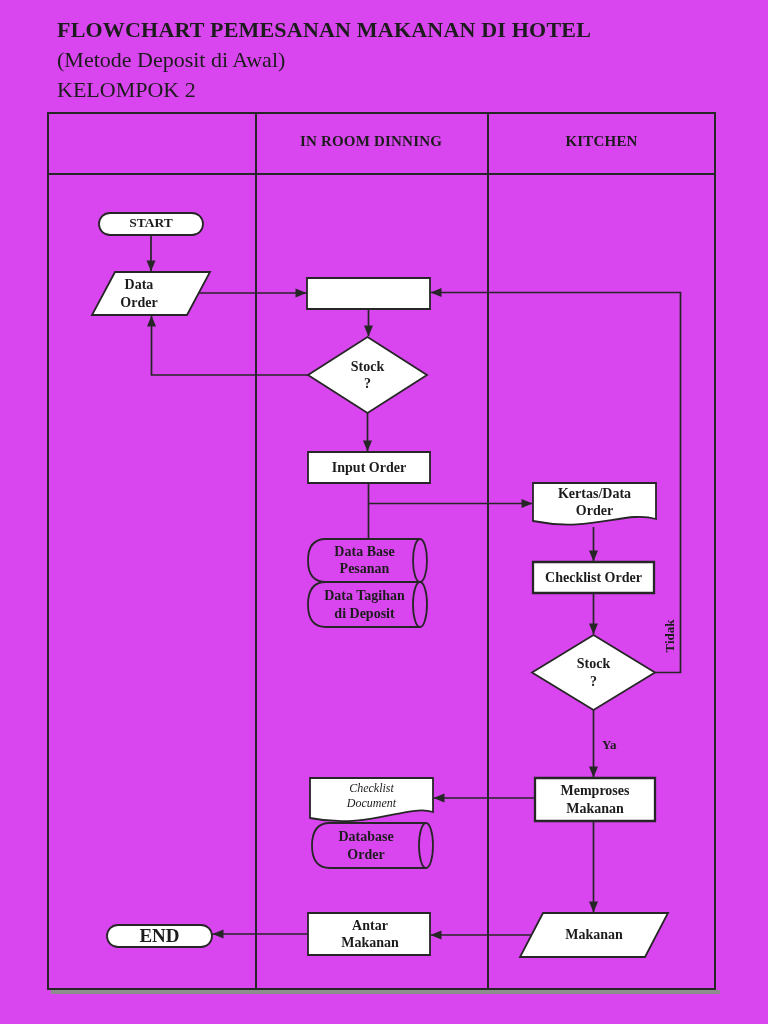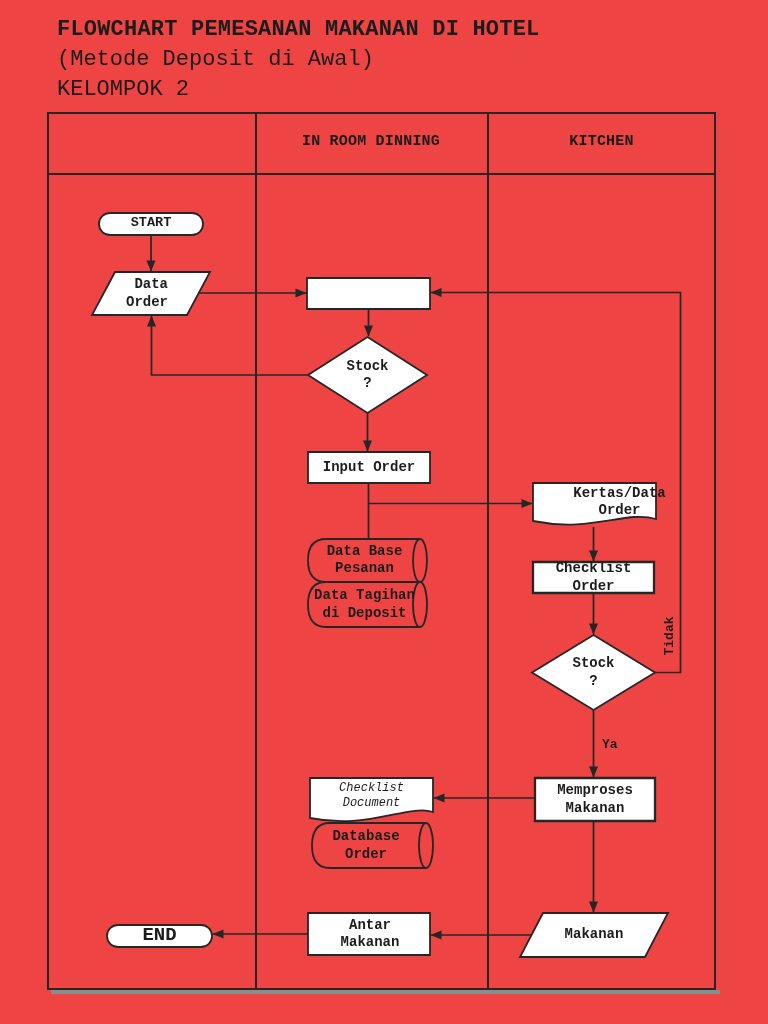--- a/index.html
+++ b/index.html
@@ -1,18 +1,18 @@
 <!DOCTYPE html>
 <html><head>
 <meta charset="utf-8">
 <style>
   html,body { margin:0; padding:0; background:#ffffff; }
   .page {
-    position:relative; width:768px; height:1024px; background:#ef4444;
-    font-family:Liberation Mono, monospace; color:#1c1c1c;
+    position:relative; width:768px; height:1024px; background:#d946ef;
+    font-family:Liberation Serif, serif; color:#1c1c1c;
     overflow:hidden;
   }
   .title-block { position:absolute; left:57px; top:15px; line-height:30px; font-size:22px; white-space:nowrap; }
   .title-main { font-weight:bold; letter-spacing:0.2px; }
   .title-sub  { font-weight:normal; }
 
   .table-frame {
     position:absolute; left:47px; top:112px; width:669px; height:878px;
     border:2px solid #262626; box-sizing:border-box;
   }
@@ -105,30 +105,30 @@
       <path d="M593.5,710 L593.5,777" marker-end="url(#ah)"></path>
       <path d="M655,672.5 L680.5,672.5 L680.5,292.5 L431,292.5" marker-end="url(#ah)"></path>
       <path d="M535,798 L434,798" marker-end="url(#ah)"></path>
       <path d="M593.5,821 L593.5,912" marker-end="url(#ah)"></path>
       <path d="M531,935 L431,935" marker-end="url(#ah)"></path>
       <path d="M308,934 L213,934" marker-end="url(#ah)"></path>
     </g>
   </svg>
 
   <div class="lbl" style="left:99px;top:213px;width:104px;height:20px;font-size:13.5px;border-radius:8px;">START</div>
-  <div class="lbl" style="left:88px;top:272px;width:118px;height:43px;text-align:right;">Data
+  <div class="lbl" style="left:80px;top:272px;width:118px;height:43px;">Data
 Order</div>
   <div class="lbl" style="left:308px;top:337px;width:119px;height:76px;">Stock
 ?</div>
   <div class="lbl" style="left:308px;top:538px;width:113px;height:44px;">Data Base
 Pesanan</div>
   <div class="lbl" style="left:308px;top:452px;width:122px;height:31px;">Input Order</div>
   <div class="lbl" style="left:308px;top:582px;width:113px;height:45px;">Data Tagihan
 di Deposit</div>
-  <div class="lbl" style="left:533px;top:481px;width:123px;height:42px;margin-left:25px;">Kertas/Data
+  <div class="lbl" style="left:533px;top:481px;width:123px;height:42px;">Kertas/Data
 Order</div>
   <div class="lbl" style="left:533px;top:562px;width:121px;height:31px;">Checklist Order</div>
   <div class="lbl" style="left:532px;top:635px;width:123px;height:75px;">Stock
 ?</div>
   <div class="lbl" style="left:535px;top:778px;width:120px;height:43px;">Memproses
 Makanan</div>
   <div class="lbl italic" style="left:310px;top:776px;width:123px;height:40px;">Checklist
 Document</div>
   <div class="lbl" style="left:312px;top:823px;width:108px;height:45px;">Database
 Order</div>

